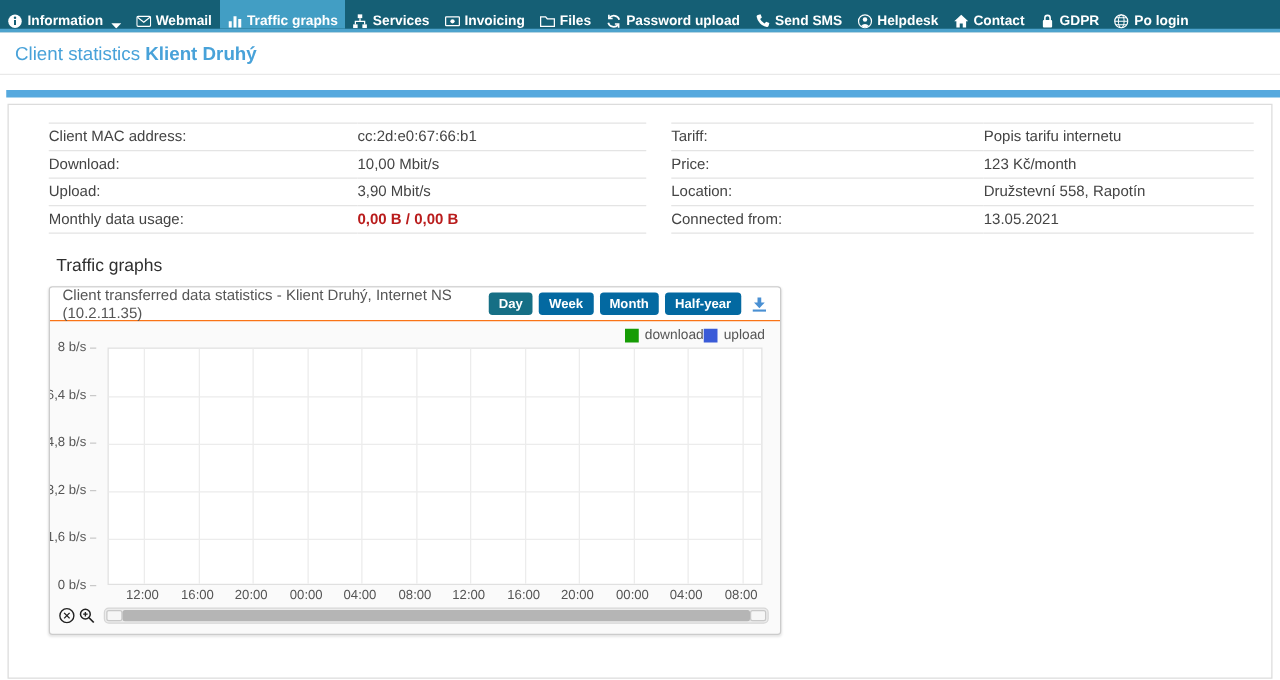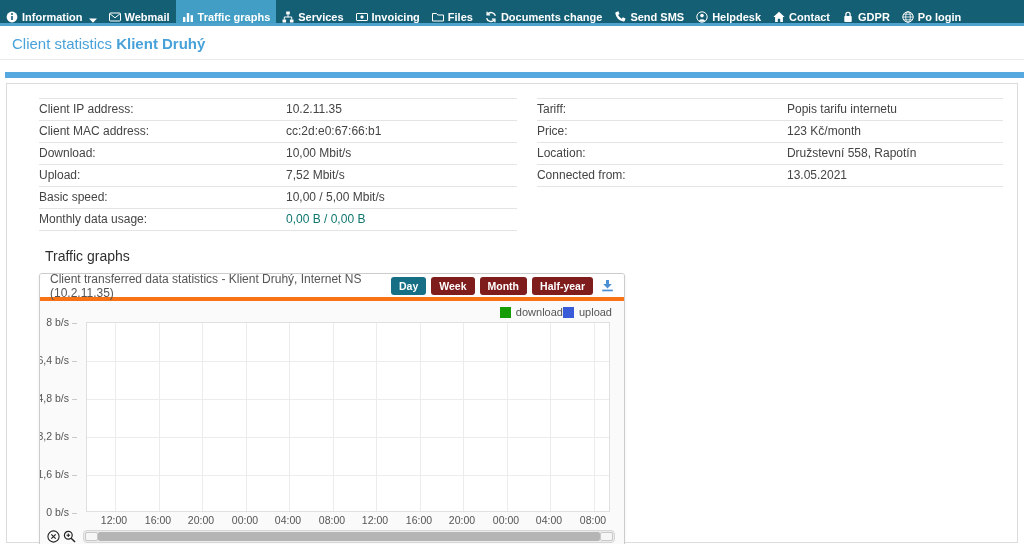--- a/index.html
+++ b/index.html
@@ -58,48 +58,48 @@
     border-top: 1px solid #e4e4e4;
     border-bottom: 1px solid #e4e4e4;
     padding: 3px 0 4px 0;
     height: 20px;
     vertical-align: middle;
   }
   .tbl-left { width: 482px; }
   .tbl-left td.lbl { width: 247px; }
   .tbl-right { width: 470px; }
   .tbl-right td.lbl { width: 250px; }
-  td.val.link { color: #0f766e; cursor: pointer; }
+  td.val.link { color: #b91c1c; cursor: pointer; font-weight: bold; }
 
   .section-title { font-size: 14px; color: #2f2f2f; margin: 17px 0 9px 6px; font-weight: 400; }
 
   
   .chart-panel {
     width: 586px;
     border: 1px solid #ccc;
     border-radius: 3px;
     background: #fafafa;
     box-shadow: 0 1px 2px rgba(0,0,0,0.10);
     overflow: hidden;
   }
   .chart-header {
     display: flex;
     align-items: center;
     height: 27px;
     padding: 0 10px;
     background: #fff;
-    border-bottom: 4px solid #f97316;
+    border-bottom: 1px solid #f97316;
   }
   .chart-title { font-size: 12px; color: #555; flex: 1; }
   .range-btn {
     font-family: "Liberation Sans", sans-serif;
     font-size: 10.5px;
     font-weight: 700;
     color: #fff;
-    background: #7f1d1d;
+    background: #0369a1;
     border: none;
     border-radius: 3px;
     padding: 3px 8px;
     margin-left: 5px;
     cursor: pointer;
   }
   .range-btn.active { background: #166f85; }
   .export-icon { color: #4a90d3; margin-left: 8px; cursor: pointer; }
 
   .legend {
@@ -247,21 +247,21 @@
     </div>
     <div class="nav-item">
       <span class="nav-icon">
         <svg viewBox="0 0 12 12" width="12" height="12">
           <path d="M10.4 4.8 A4.5 4.5 0 0 0 2.5 3.3" fill="none" stroke="currentColor" stroke-width="1.4"></path>
           <path d="M2.1 0.8 V3.8 H5.1" fill="none" stroke="currentColor" stroke-width="1.3"></path>
           <path d="M1.6 7.2 A4.5 4.5 0 0 0 9.5 8.7" fill="none" stroke="currentColor" stroke-width="1.4"></path>
           <path d="M9.9 11.2 V8.2 H6.9" fill="none" stroke="currentColor" stroke-width="1.3"></path>
         </svg>
       </span>
-      <span>Documents change</span>
+      <span>Password upload</span>
     </div>
     <div class="nav-item">
       <span class="nav-icon">
         <svg viewBox="0 0 12 12" width="12" height="12">
           <path d="M2.3 0.9 L4.4 0.3 L5.5 2.9 L4.1 4.1 A8.3 8.3 0 0 0 7.7 7.7 L8.9 6.3 L11.5 7.4 L10.9 9.5 A1.4 1.4 0 0 1 9.5 10.5 A10 10 0 0 1 1.3 2.3 A1.4 1.4 0 0 1 2.3 0.9 Z" fill="currentColor"></path>
         </svg>
       </span>
       <span>Send SMS</span>
     </div>
     <div class="nav-item">
@@ -311,38 +311,30 @@
 </div>
 
 <div class="blue-bar"></div>
 
 <div class="content-panel">
 
   <div class="info-tables">
     <table class="info-table tbl-left">
       <tbody id="info-left">
           <tr>
-            <td class="lbl">Client IP address:</td>
-            <td class="val">10.2.11.35</td>
-          </tr>
-          <tr>
             <td class="lbl">Client MAC address:</td>
             <td class="val">cc:2d:e0:67:66:b1</td>
           </tr>
           <tr>
             <td class="lbl">Download:</td>
             <td class="val">10,00 Mbit/s</td>
           </tr>
           <tr>
             <td class="lbl">Upload:</td>
-            <td class="val">7,52 Mbit/s</td>
-          </tr>
-          <tr>
-            <td class="lbl">Basic speed:</td>
-            <td class="val">10,00 / 5,00 Mbit/s</td>
+            <td class="val">3,90 Mbit/s</td>
           </tr>
           <tr>
             <td class="lbl">Monthly data usage:</td>
             <td class="val link">0,00 B / 0,00 B</td>
           </tr>
         </tbody>
     </table>
     <table class="info-table tbl-right">
       <tbody id="info-right">
           <tr>

